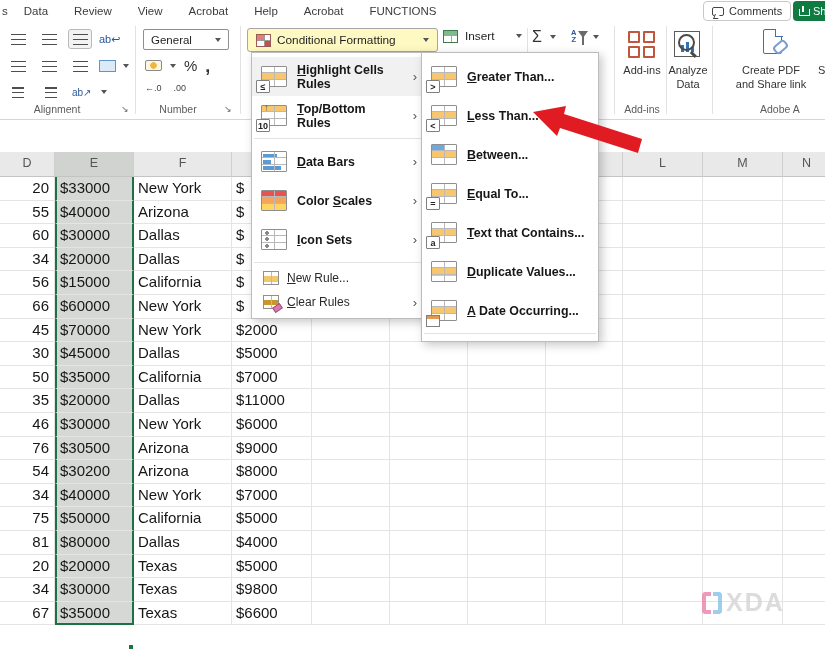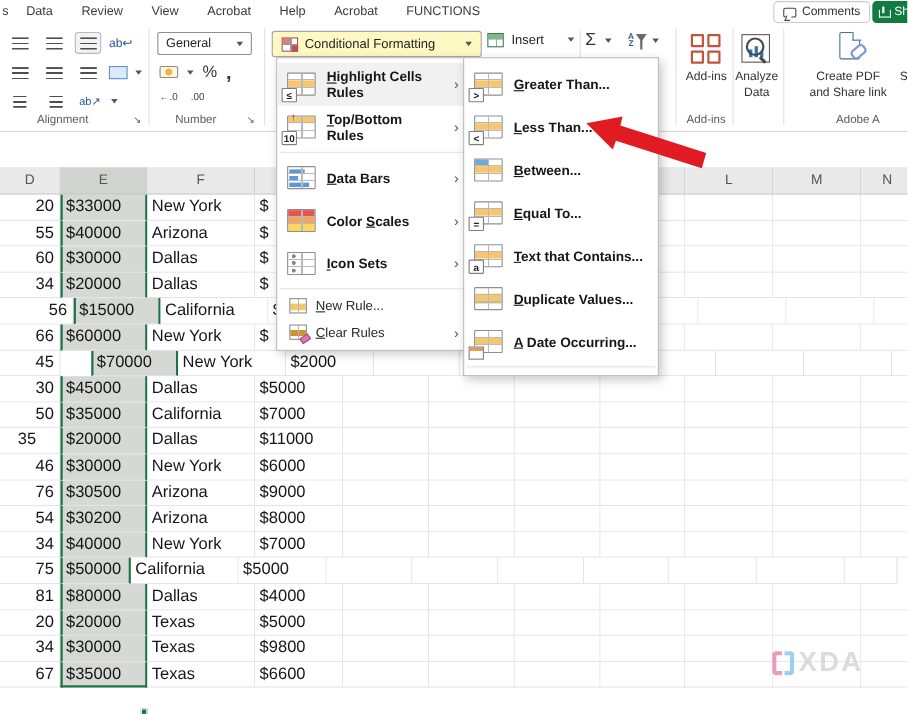--- a/index.html
+++ b/index.html
@@ -329,21 +329,21 @@
           <div class="sc c3" style="width: 80px;">$</div>
           <div class="sc c4" style="width: 78px;"></div>
           <div class="sc c5" style="width: 78px;"></div>
           <div class="sc c6" style="width: 78px;"></div>
           <div class="sc c7" style="width: 77px;"></div>
           <div class="sc c8" style="width: 80px;"></div>
           <div class="sc c9" style="width: 80px;"></div>
           <div class="sc c10" style="width: 48px;"></div>
         </div>
         <div class="srow">
-          <div class="sc c0" style="width: 67px;">56</div>
+          <div class="sc c0" style="width: 55px;">56</div>
           <div class="sc c1 sel" style="width: 79px;">$15000</div>
           <div class="sc c2" style="width: 98px;">California</div>
           <div class="sc c3" style="width: 80px;">$</div>
           <div class="sc c4" style="width: 78px;"></div>
           <div class="sc c5" style="width: 78px;"></div>
           <div class="sc c6" style="width: 78px;"></div>
           <div class="sc c7" style="width: 77px;"></div>
           <div class="sc c8" style="width: 80px;"></div>
           <div class="sc c9" style="width: 80px;"></div>
           <div class="sc c10" style="width: 48px;"></div>
@@ -356,21 +356,21 @@
           <div class="sc c4" style="width: 78px;"></div>
           <div class="sc c5" style="width: 78px;"></div>
           <div class="sc c6" style="width: 78px;"></div>
           <div class="sc c7" style="width: 77px;"></div>
           <div class="sc c8" style="width: 80px;"></div>
           <div class="sc c9" style="width: 80px;"></div>
           <div class="sc c10" style="width: 48px;"></div>
         </div>
         <div class="srow">
           <div class="sc c0" style="width: 55px;">45</div>
-          <div class="sc c1 sel" style="width: 79px; margin-left: 28px;">$70000</div>
+          <div class="sc c1 sel" style="width: 79px;">$70000</div>
           <div class="sc c2" style="width: 98px;">New York</div>
           <div class="sc c3" style="width: 80px;">$2000</div>
           <div class="sc c4" style="width: 78px;"></div>
           <div class="sc c5" style="width: 78px;"></div>
           <div class="sc c6" style="width: 78px;"></div>
           <div class="sc c7" style="width: 77px;"></div>
           <div class="sc c8" style="width: 80px;"></div>
           <div class="sc c9" style="width: 80px;"></div>
           <div class="sc c10" style="width: 48px;"></div>
         </div>
@@ -394,21 +394,21 @@
           <div class="sc c3" style="width: 80px;">$7000</div>
           <div class="sc c4" style="width: 78px;"></div>
           <div class="sc c5" style="width: 78px;"></div>
           <div class="sc c6" style="width: 78px;"></div>
           <div class="sc c7" style="width: 77px;"></div>
           <div class="sc c8" style="width: 80px;"></div>
           <div class="sc c9" style="width: 80px;"></div>
           <div class="sc c10" style="width: 48px;"></div>
         </div>
         <div class="srow">
-          <div class="sc c0" style="width: 55px; text-align: center;">35</div>
+          <div class="sc c0" style="width: 55px;">35</div>
           <div class="sc c1 sel" style="width: 79px;">$20000</div>
           <div class="sc c2" style="width: 98px;">Dallas</div>
           <div class="sc c3" style="width: 80px;">$11000</div>
           <div class="sc c4" style="width: 78px;"></div>
           <div class="sc c5" style="width: 78px;"></div>
           <div class="sc c6" style="width: 78px;"></div>
           <div class="sc c7" style="width: 77px;"></div>
           <div class="sc c8" style="width: 80px;"></div>
           <div class="sc c9" style="width: 80px;"></div>
           <div class="sc c10" style="width: 48px;"></div>
@@ -460,21 +460,21 @@
           <div class="sc c4" style="width: 78px;"></div>
           <div class="sc c5" style="width: 78px;"></div>
           <div class="sc c6" style="width: 78px;"></div>
           <div class="sc c7" style="width: 77px;"></div>
           <div class="sc c8" style="width: 80px;"></div>
           <div class="sc c9" style="width: 80px;"></div>
           <div class="sc c10" style="width: 48px;"></div>
         </div>
         <div class="srow">
           <div class="sc c0" style="width: 55px;">75</div>
-          <div class="sc c1 sel" style="width: 64px;">$50000</div>
+          <div class="sc c1 sel" style="width: 79px;">$50000</div>
           <div class="sc c2" style="width: 98px;">California</div>
           <div class="sc c3" style="width: 80px;">$5000</div>
           <div class="sc c4" style="width: 78px;"></div>
           <div class="sc c5" style="width: 78px;"></div>
           <div class="sc c6" style="width: 78px;"></div>
           <div class="sc c7" style="width: 77px;"></div>
           <div class="sc c8" style="width: 80px;"></div>
           <div class="sc c9" style="width: 80px;"></div>
           <div class="sc c10" style="width: 48px;"></div>
         </div>

